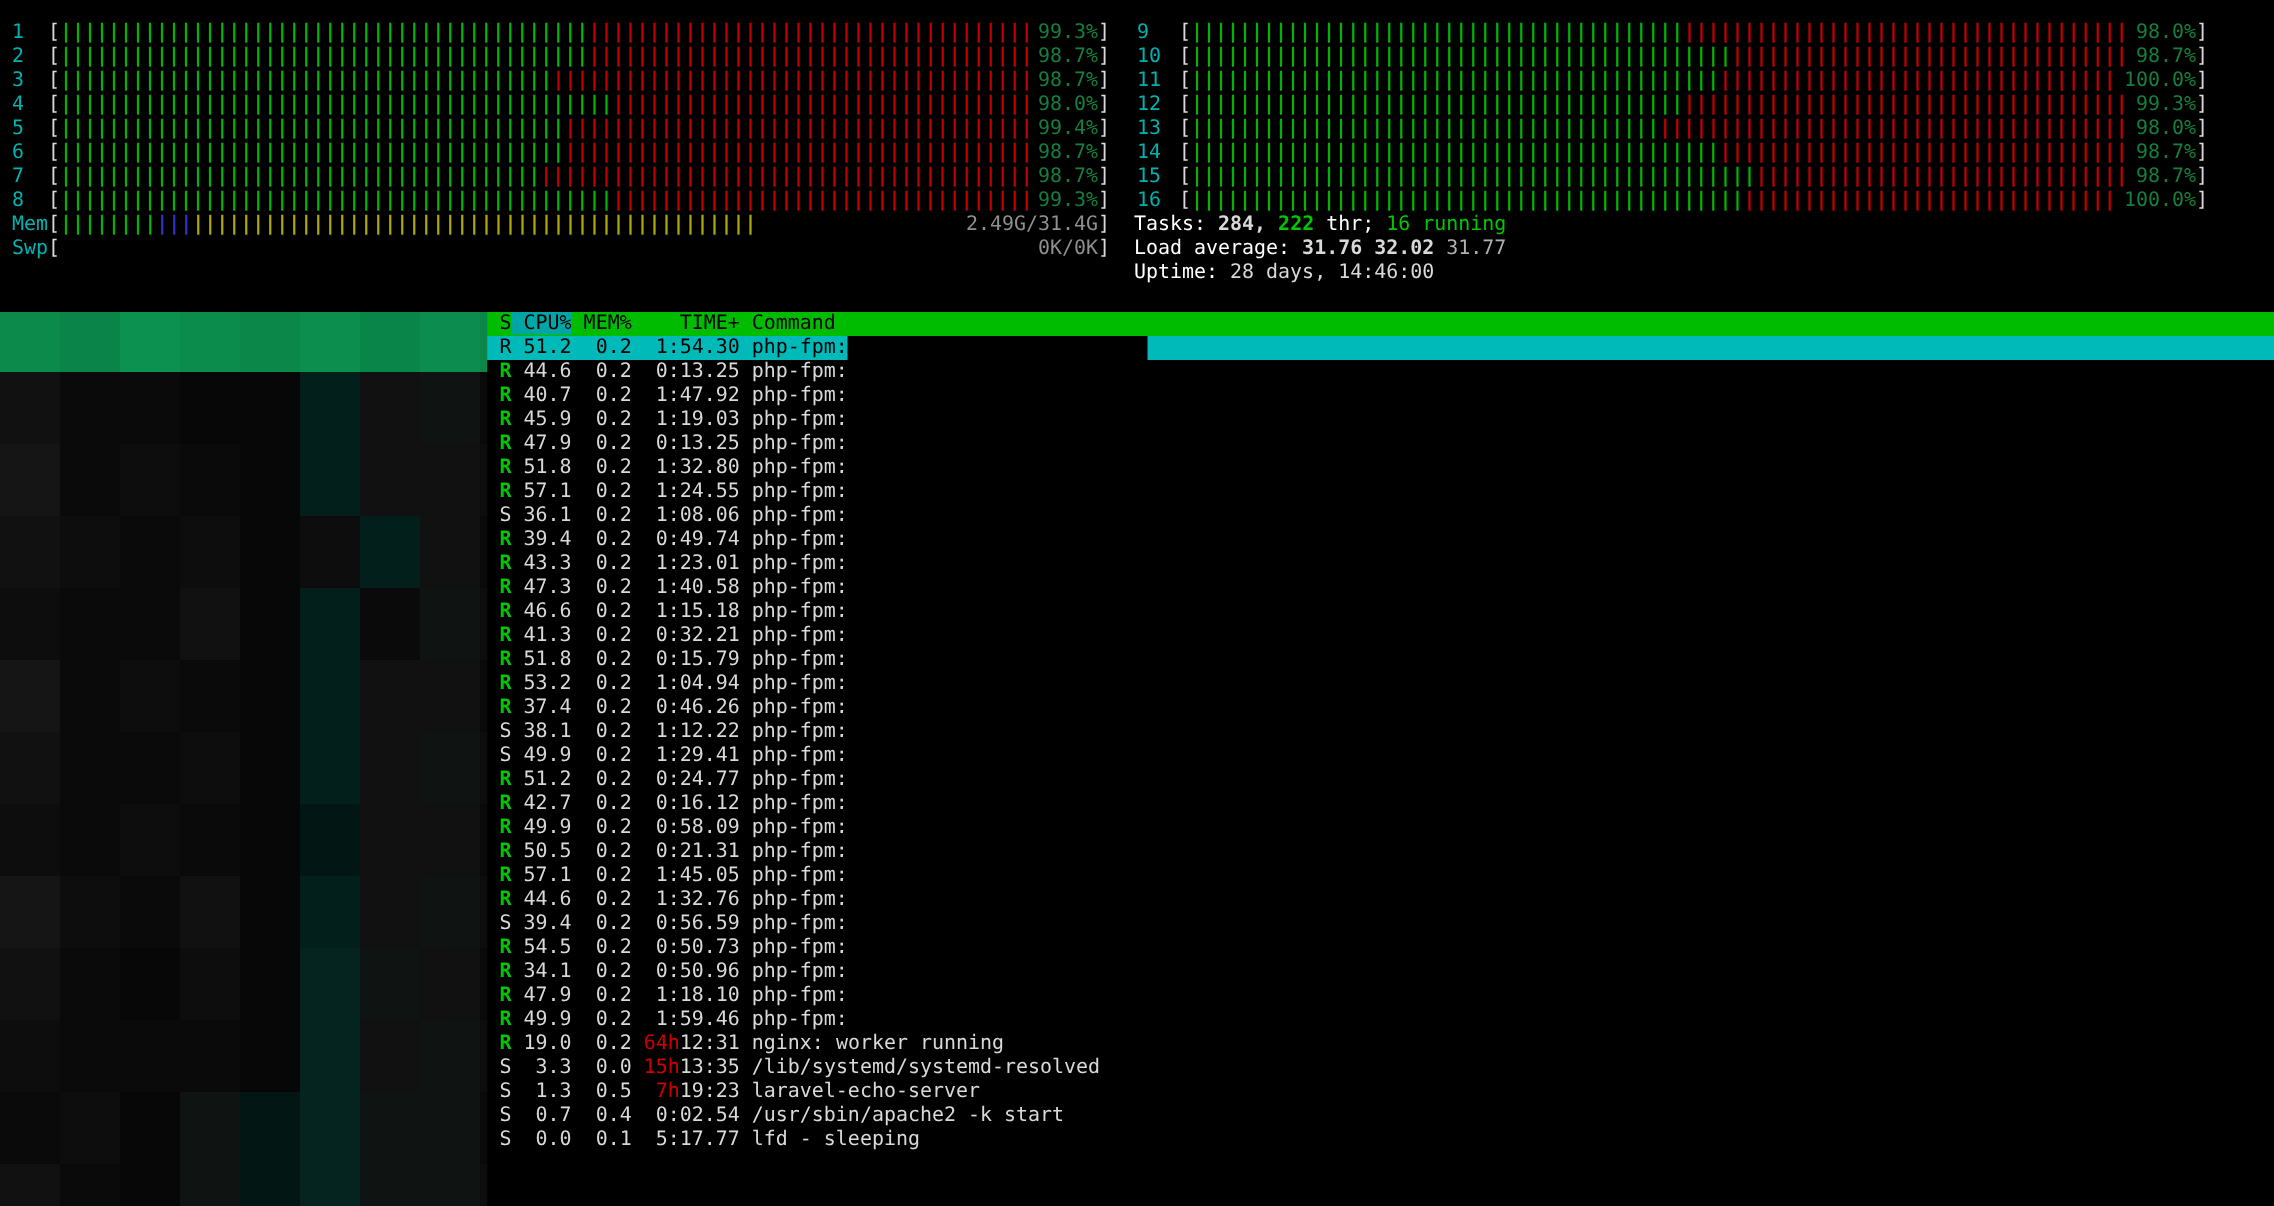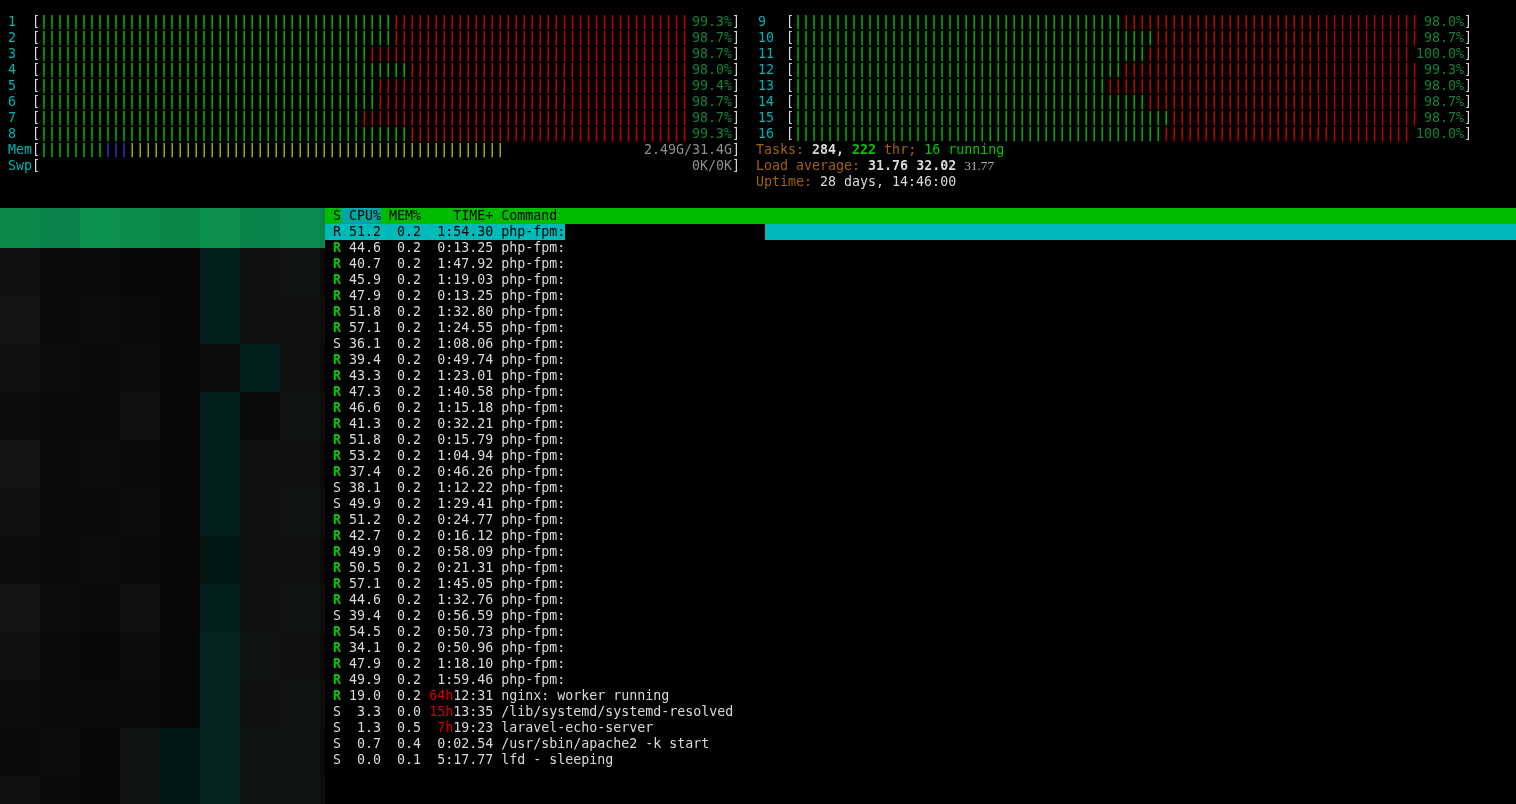--- a/index.html
+++ b/index.html
@@ -12,21 +12,21 @@
   .mline{display:flex;height:16px;line-height:16px;white-space:pre;}
   .mlabel{flex:0 0 32px;padding-left:8px;box-sizing:border-box;color:#00b3b3;}
   #right-col .mlabel{flex:0 0 30px;padding-left:2px;}
   .br{flex:0 0 8px;color:#d9d9d9;}
   .mbar{flex:1 1 auto;position:relative;overflow:hidden;height:16px;white-space:nowrap;}
   .pipes{font-weight:bold;}
   .pg{color:#00b400;} .pr{color:#c40000;} .pb{color:#3232c8;} .py{color:#aaa800;}
   .mpct{position:absolute;right:0;top:0;background:#000;color:#15803d;padding-left:3px;}
   .mtext{position:absolute;right:0;top:0;background:#000;color:#8f8f8f;padding-left:3px;}
   .tline{margin:0;height:16px;line-height:16px;white-space:pre;}
-  .cyan{color:#a16207;margin-top:16px;} .white{color:#d9d9d9;} .green{color:#00c800;} .dimw{color:#b0b0b0;font-family:Liberation Serif, serif;}
+  .cyan{color:#ffffff;margin-top:16px;} .white{color:#d9d9d9;} .green{color:#00c800;} .dimw{color:#b0b0b0;}
   .b{font-weight:bold;}
   
   #process-table{position:absolute;left:0;top:208px;width:1516px;}
   .trow{margin:0;height:16px;line-height:16px;padding-left:325px;box-sizing:border-box;
         white-space:pre;color:#d9d9d9;}
   .trow.header{background:#00bc00;color:#000;}
   .sortcell{background:#00a6a6;}
   .trow.sel{background:#00b9b9;color:#000;}
   .st-R{color:#00c800;font-weight:bold;}
   .st-S{color:#d9d9d9;}

